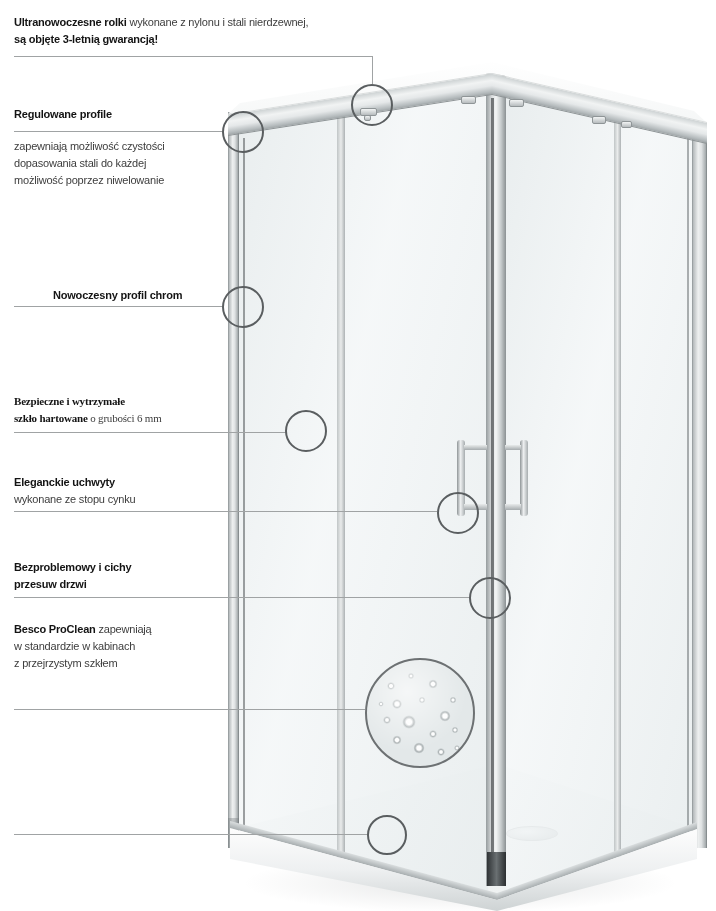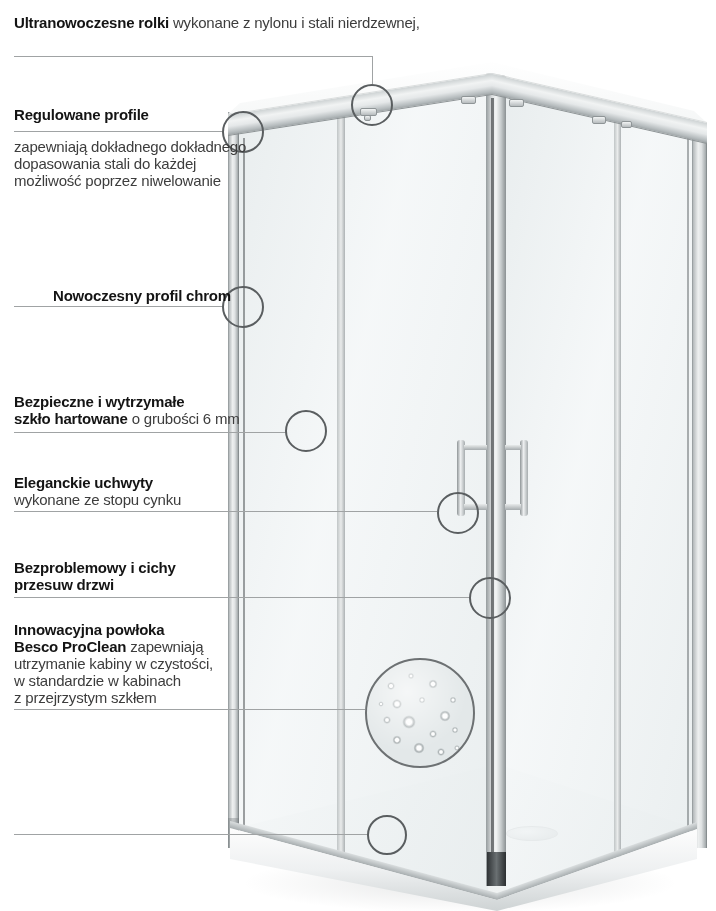--- a/index.html
+++ b/index.html
@@ -1,21 +1,21 @@
 <!DOCTYPE html>
 <html><head>
 <meta charset="utf-8">
 <style>
   html,body{margin:0;padding:0;background:#ffffff;}
   #stage{
     position:relative;width:716px;height:911px;overflow:hidden;background:#ffffff;
     font-family:"Liberation Sans", sans-serif;
   }
   
-  .label{position:absolute;font-size:15px;line-height:17px;letter-spacing:-0.2px;color:#3d3d3d;white-space:nowrap;}
+  .label{position:absolute;font-size:11px;line-height:17px;letter-spacing:-0.2px;color:#3d3d3d;white-space:nowrap;}
   .label .b{font-weight:700;color:#141414;}
   .tl{white-space:nowrap;}
   
   .ln{position:absolute;background:#a0a3a4;}
   .hl{height:1px;}
   .vl{width:1px;}
   .ring{position:absolute;border:2px solid #5a5e60;border-radius:50%;box-sizing:border-box;background:transparent;}
   
   .shape{position:absolute;}
   .glass{background:linear-gradient(103deg, rgba(231,236,237,0.92), rgba(243,246,247,0.82) 42%, rgba(232,237,238,0.92));}
@@ -130,45 +130,44 @@
   <div class="ring" style="left:222px;top:111px;width:42px;height:42px;"></div>
   <div class="ring" style="left:222px;top:286px;width:42px;height:42px;"></div>
   <div class="ring" style="left:285px;top:410px;width:42px;height:42px;"></div>
   <div class="ring" style="left:437px;top:492px;width:42px;height:42px;"></div>
   <div class="ring" style="left:469px;top:577px;width:42px;height:42px;"></div>
   <div id="bubble"></div>
   <div class="ring" style="left:367px;top:815px;width:40px;height:40px;"></div>
 
   <div class="label" style="left:14px;top:14px;">
       <div class="tl"><span class="b">Ultranowoczesne rolki </span><span>wykonane z nylonu i stali nierdzewnej,</span></div>
+      <div class="tl"><span class="b">są objęte 3-letnią gwarancją!</span></div>
     </div>
   <div class="label" style="left:14px;top:106px;">
       <div class="tl"><span class="b">Regulowane profile</span></div>
     </div>
   <div class="label" style="left:14px;top:138px;">
-      <div class="tl"><span>zapewniają dokładnego dokładnego</span></div>
+      <div class="tl"><span>zapewniają możliwość czystości</span></div>
       <div class="tl"><span>dopasowania stali do każdej</span></div>
       <div class="tl"><span>możliwość poprzez niwelowanie</span></div>
     </div>
   <div class="label" style="left:14px;top:287px;padding-left:39px;">
       <div class="tl"><span class="b">Nowoczesny profil chrom</span></div>
     </div>
-  <div class="label" style="left:14px;top:393px;">
+  <div class="label" style="left:14px;top:393px;font-family:Liberation Serif, serif;">
       <div class="tl"><span class="b">Bezpieczne i wytrzymałe</span></div>
       <div class="tl"><span class="b">szkło hartowane</span><span> o grubości 6 mm</span></div>
     </div>
   <div class="label" style="left:14px;top:474px;">
       <div class="tl"><span class="b">Eleganckie uchwyty</span></div>
       <div class="tl"><span>wykonane ze stopu cynku</span></div>
     </div>
   <div class="label" style="left:14px;top:559px;">
       <div class="tl"><span class="b">Bezproblemowy i cichy</span></div>
       <div class="tl"><span class="b">przesuw drzwi</span></div>
     </div>
   <div class="label" style="left:14px;top:621px;">
-      <div class="tl"><span class="b">Innowacyjna powłoka</span></div>
       <div class="tl"><span class="b">Besco ProClean</span><span> zapewniają</span></div>
-      <div class="tl"><span>utrzymanie kabiny w czystości,</span></div>
       <div class="tl"><span>w standardzie w kabinach</span></div>
       <div class="tl"><span>z przejrzystym szkłem</span></div>
     </div>
 
 </div>
 
 </body></html>

